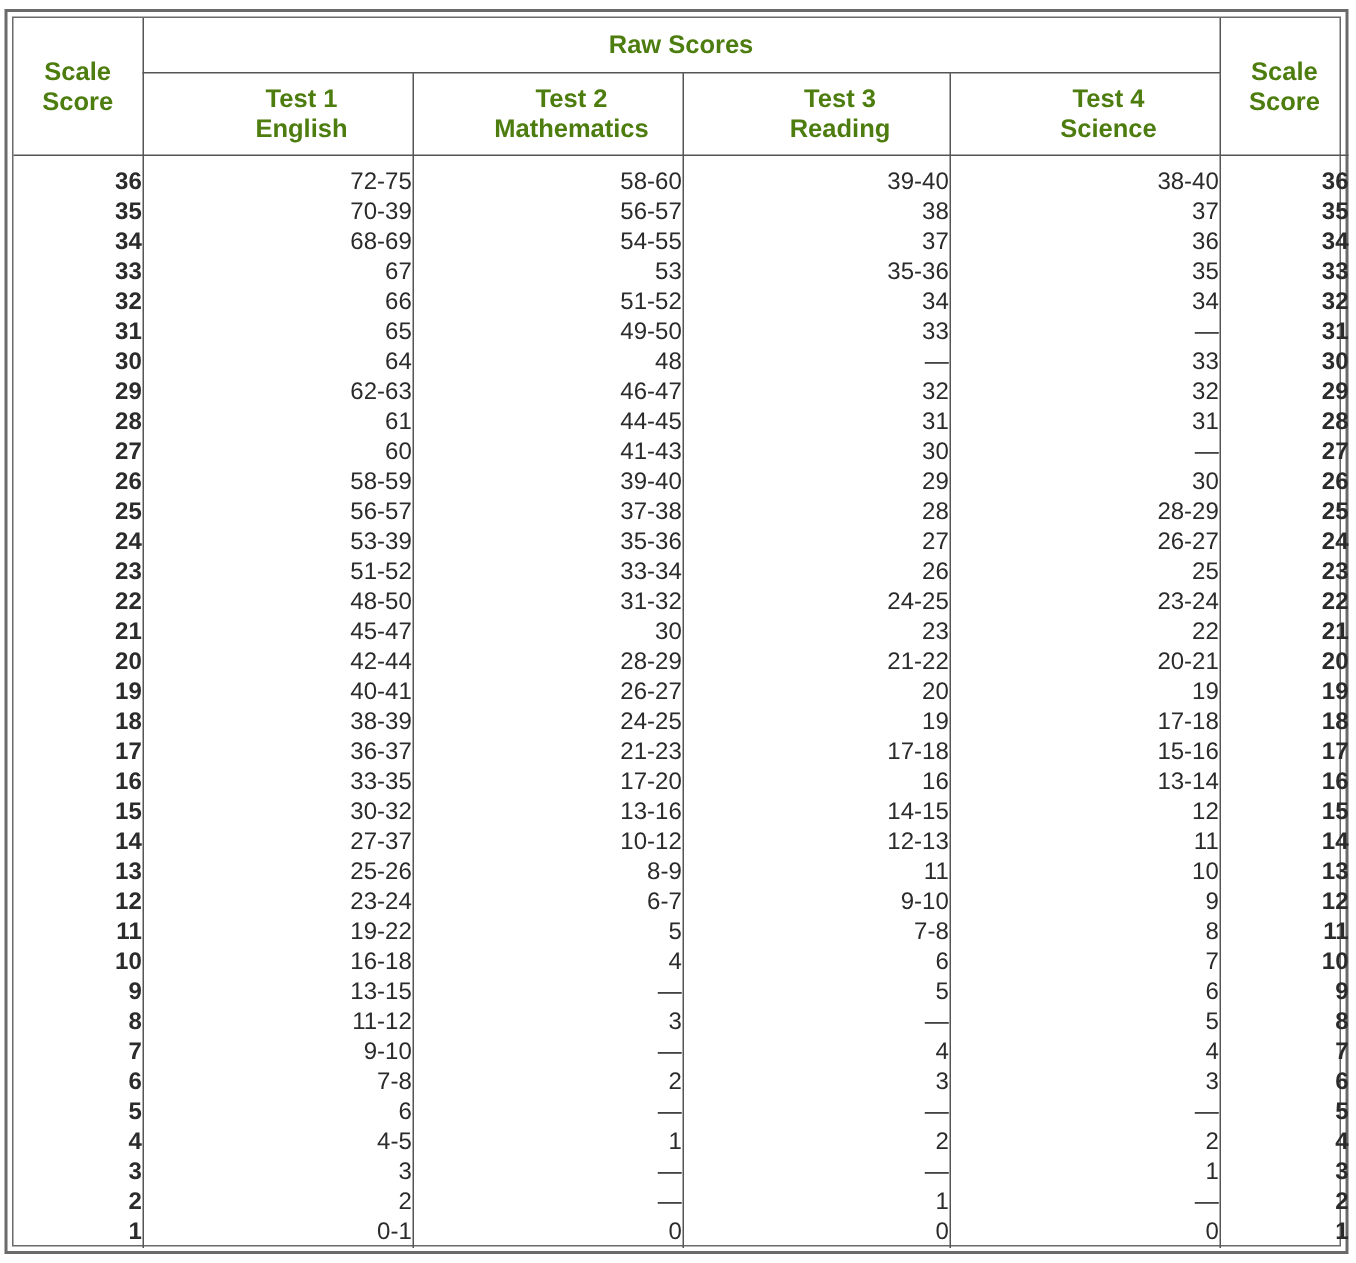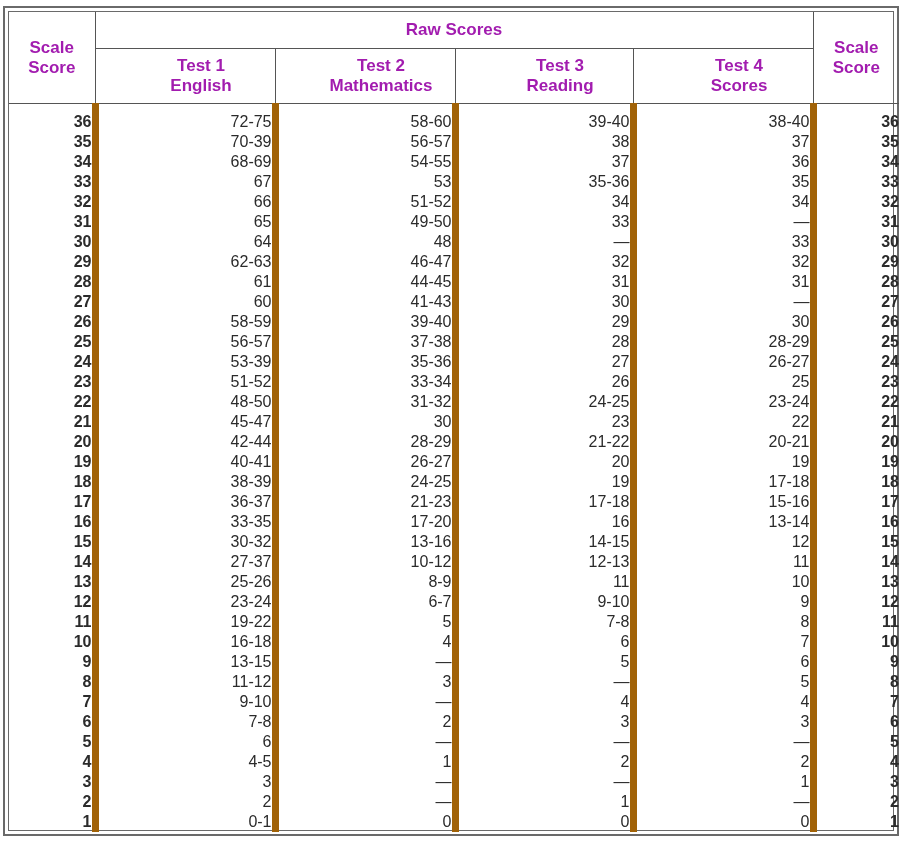--- a/index.html
+++ b/index.html
@@ -3,25 +3,25 @@
 <meta charset="utf-8">
 <style>
   html, body { margin: 0; padding: 0; background: #ffffff; }
   body { width: 904px; height: 842px; position: relative; overflow: hidden;
          font-family: "Liberation Sans", sans-serif; color: #2b2b2b; }
   .frame { position: absolute; left: 3px; top: 6px; width: 896px; height: 830px;
            border: 2px solid #6a6a6a; box-sizing: border-box; }
   .inner { position: absolute; left: 3px; top: 3px; right: 3px; bottom: 3px;
            border: 1px solid #6a6a6a; }
   table { border-collapse: collapse; width: 100%; height: 100%; table-layout: fixed; }
-  th { font-weight: bold; font-size: 17px; line-height: 20px; color: #a21caf;
+  th { font-weight: bold; font-size: 17px; line-height: 20px; color: #4d7c0f;
        border: 1px solid #555; padding: 0; }
   th.raw { height: 36px; }
   th.sub { height: 54px; padding-left: 32px; }
-  td { border-left: 7px solid #a16207; border-right: 1px solid #555; padding: 0;
+  td { border-left: 1px solid #a16207; border-right: 1px solid #555; padding: 0;
        text-align: center; vertical-align: top; font-size: 16px; }
   td.body-cell { padding-top: 8px; text-align: right; }
   .line { height: 20px; line-height: 20px; white-space: nowrap; }
   .scale .line { font-weight: bold; }
   table, tr:first-child th { border-top: none; }
   tr th:first-child, tr td:first-child { border-left: none; }
   tr th:last-child, tr td:last-child { border-right: none; }
 </style>
 </head>
 <body>
@@ -57,21 +57,21 @@
         <th class="sub">
           <div>Test 2</div>
           <div>Mathematics</div>
         </th>
         <th class="sub">
           <div>Test 3</div>
           <div>Reading</div>
         </th>
         <th class="sub">
           <div>Test 4</div>
-          <div>Scores</div>
+          <div>Science</div>
         </th>
       </tr>
       <tr>
         <td class="body-cell scale">
               <div class="line">36</div>
               <div class="line">35</div>
               <div class="line">34</div>
               <div class="line">33</div>
               <div class="line">32</div>
               <div class="line">31</div>

